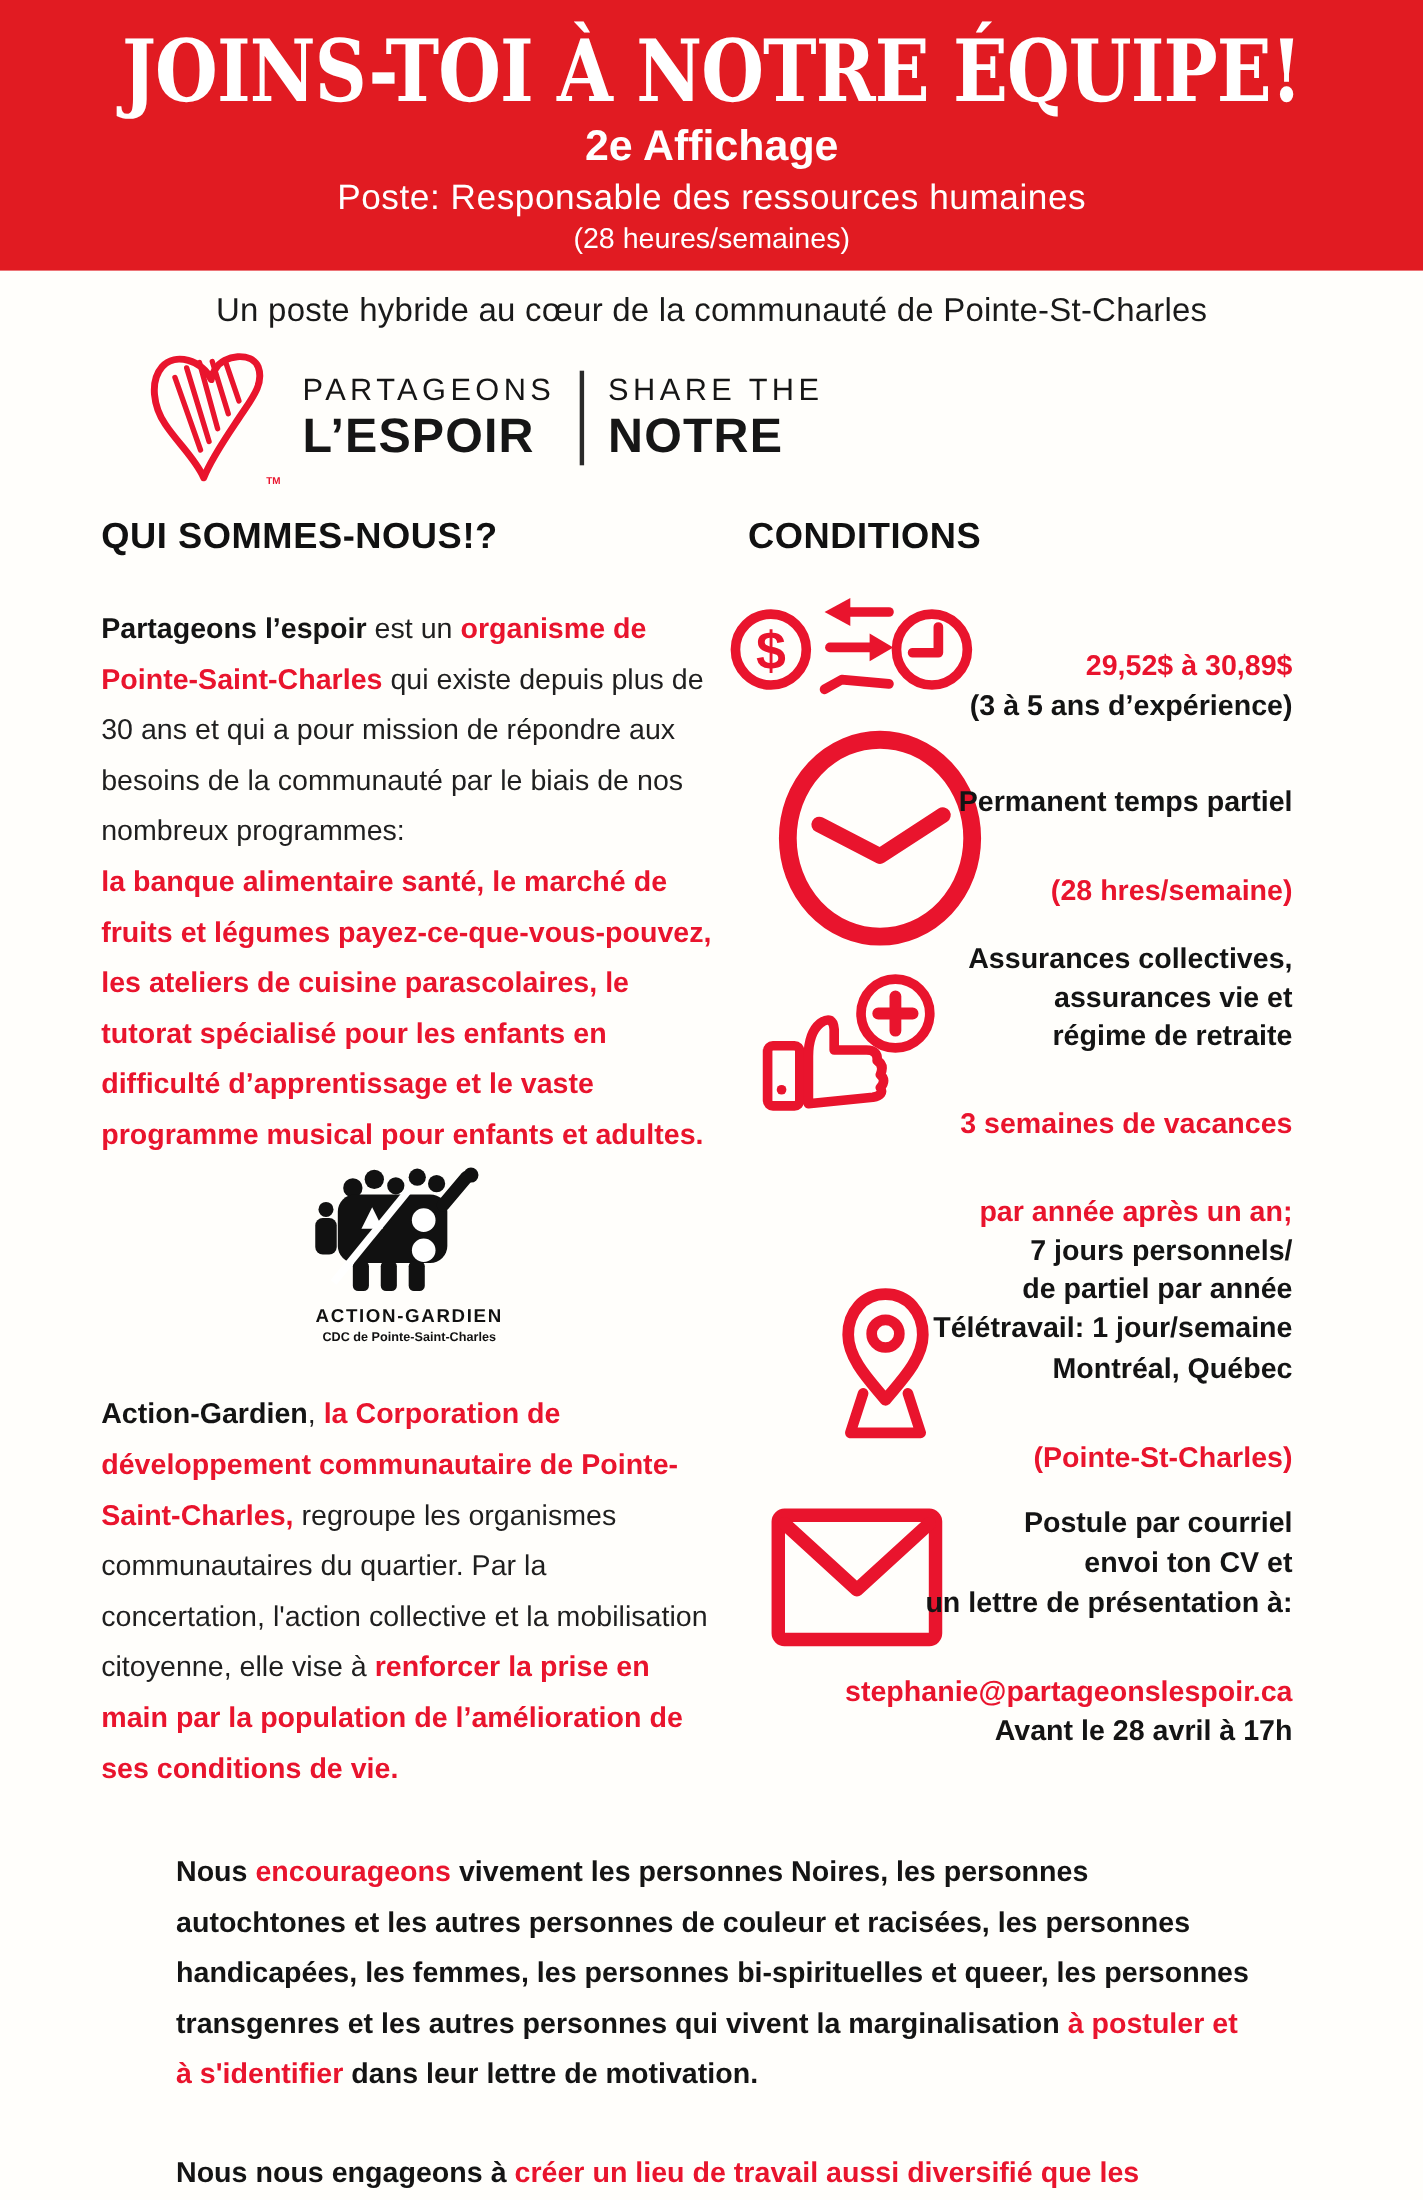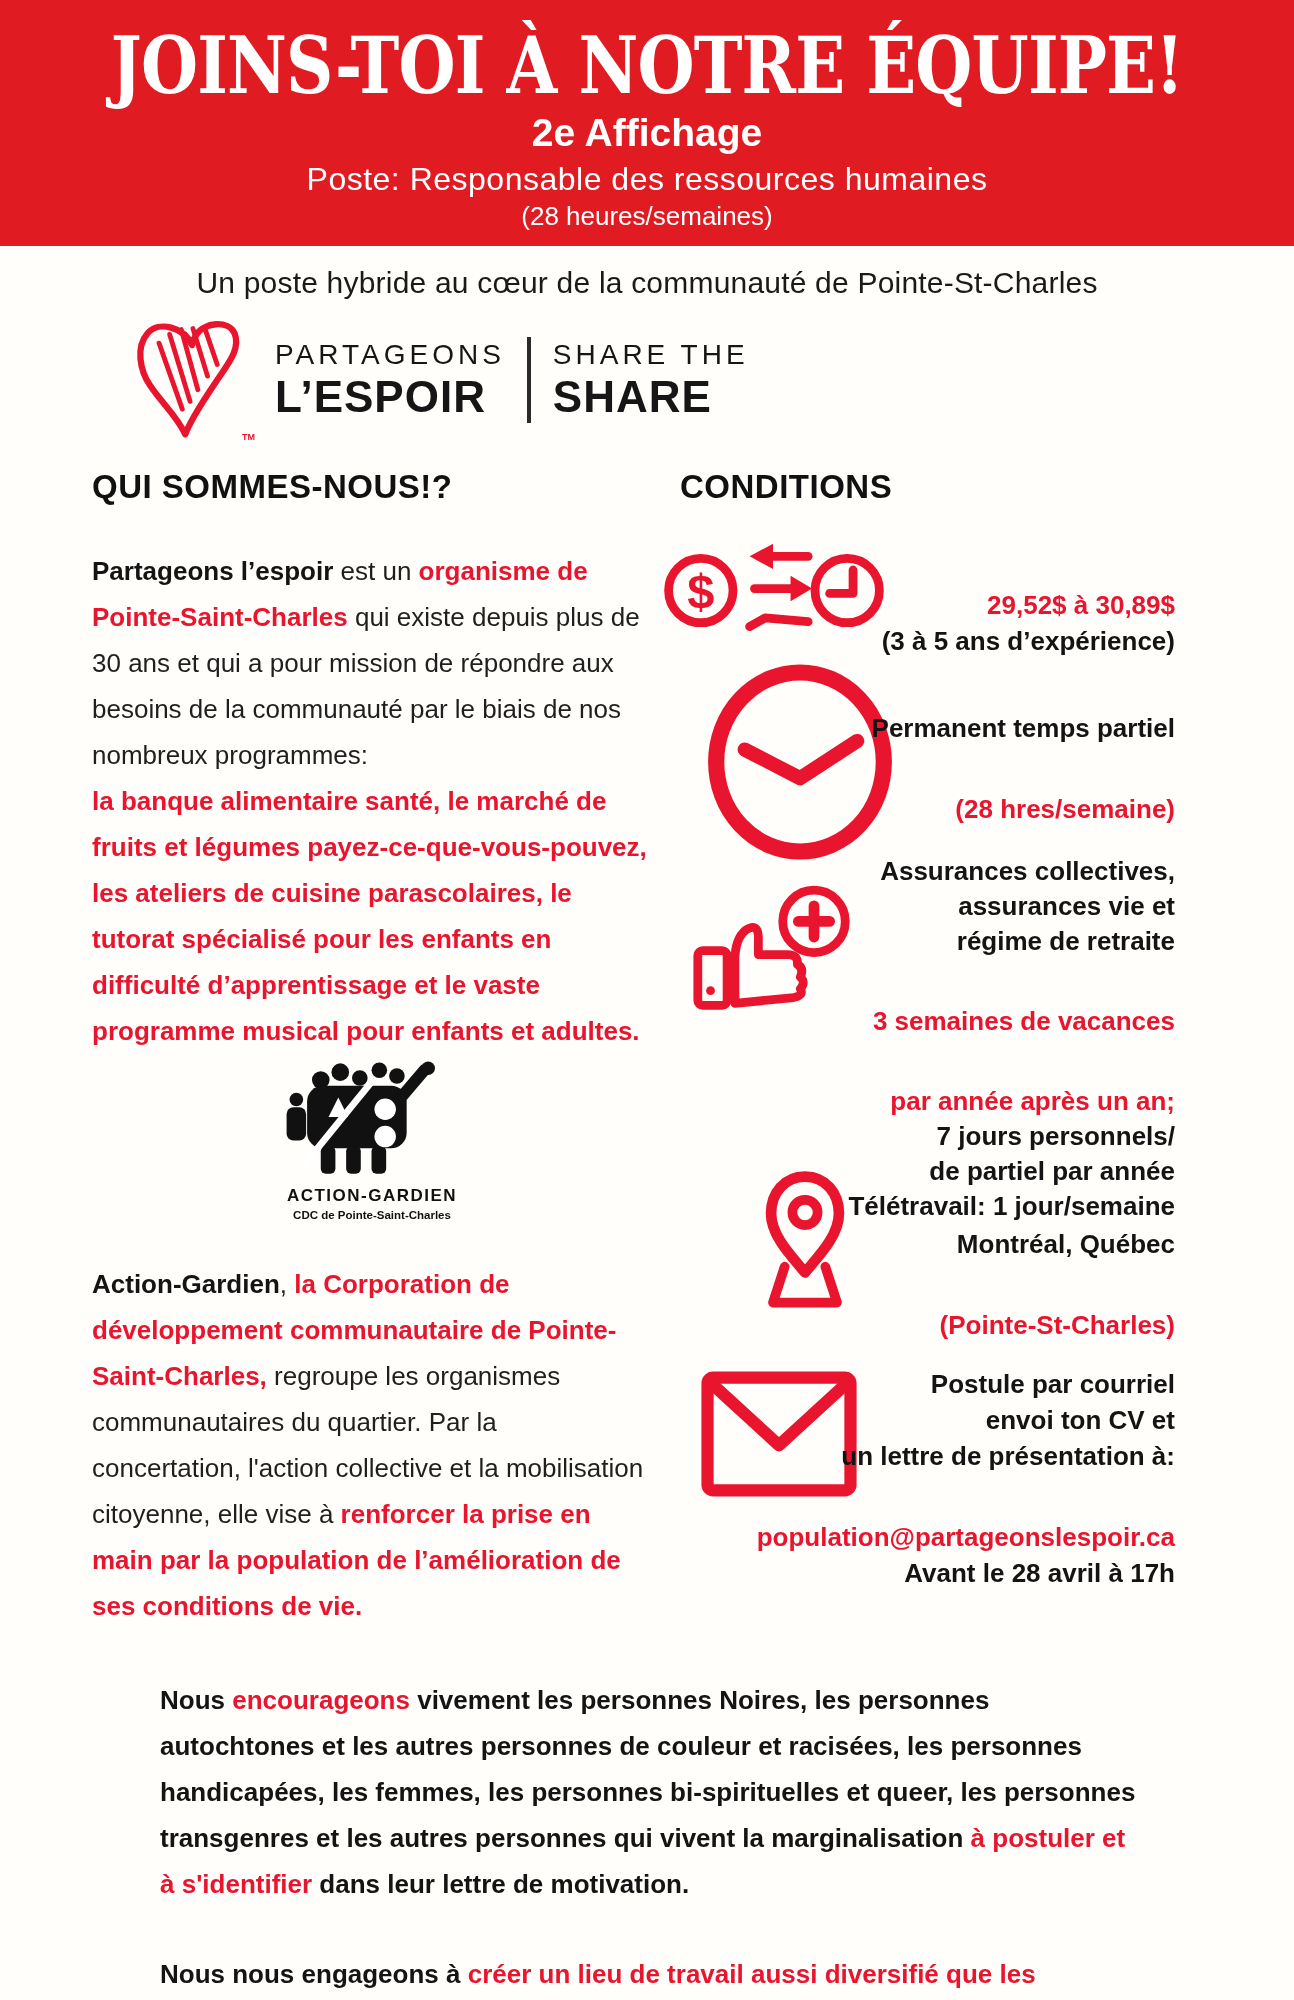--- a/index.html
+++ b/index.html
@@ -100,21 +100,21 @@
     <span class="tm">TM</span>
   </div>
   <div class="wordmark">
     <div class="wm-col">
       <div class="top">PARTAGEONS</div>
       <div class="bot">L’ESPOIR</div>
     </div>
     <div class="wm-div"></div>
     <div class="wm-col">
       <div class="top">SHARE THE</div>
-      <div class="bot">SHARE</div>
+      <div class="bot">NOTRE</div>
     </div>
   </div>
 </div>
 
 <div class="columns">
 
   <section class="col-left">
     <h2 class="sec">QUI SOMMES-NOUS!?</h2>
     <p class="p"><span class="b">Partageons l’espoir</span><span> est un </span><span class="rb">organisme de Pointe-Saint-Charles</span><span> qui existe depuis plus de 30 ans et qui a pour mission de répondre aux besoins de la communauté par le biais de nos nombreux programmes:</span></p>
     <p class="p rb red-block">la banque alimentaire santé, le marché de fruits et légumes payez-ce-que-vous-pouvez, les ateliers de cuisine parascolaires, le tutorat spécialisé pour les enfants en difficulté d’apprentissage et le vaste programme musical pour enfants et adultes.</p>
@@ -224,21 +224,21 @@
       <span class="icn">
         <svg width="158" height="128" viewBox="0 0 168 136">
           <rect class="st" stroke-width="13" x="8" y="8" width="152" height="120" rx="6"></rect>
           <path class="st" stroke-width="13" d="M14 16 L84 80 L154 16"></path>
         </svg>
       </span>
       <div class="c-txt">
         <div class="ln">Postule par courriel</div>
         <div class="ln">envoi ton CV et</div>
         <div class="ln">un lettre de présentation à:</div>
-        <div class="ln red">population@partageonslespoir.ca</div>
+        <div class="ln red">stephanie@partageonslespoir.ca</div>
         <div class="ln">Avant le 28 avril à 17h</div>
       </div>
     </div>
   </section>
 </div>
 
 <div class="footer">
   <p class="fp1"><span>Nous </span><span class="red">encourageons</span><span> vivement les personnes Noires, les personnes autochtones et les autres personnes de couleur et racisées, les personnes handicapées, les femmes, les personnes bi-spirituelles et queer, les personnes transgenres et les autres personnes qui vivent la marginalisation </span><span class="red">à postuler et à s'identifier</span><span> dans leur lettre de motivation.</span></p>
   <p><span>Nous nous engageons à </span><span class="red">créer un lieu de travail aussi diversifié que les communautés que nous servons,</span><span> et à soutenir notre personnel en lui offrant des possibilités de développement professionnel continu.</span></p>
 </div>

